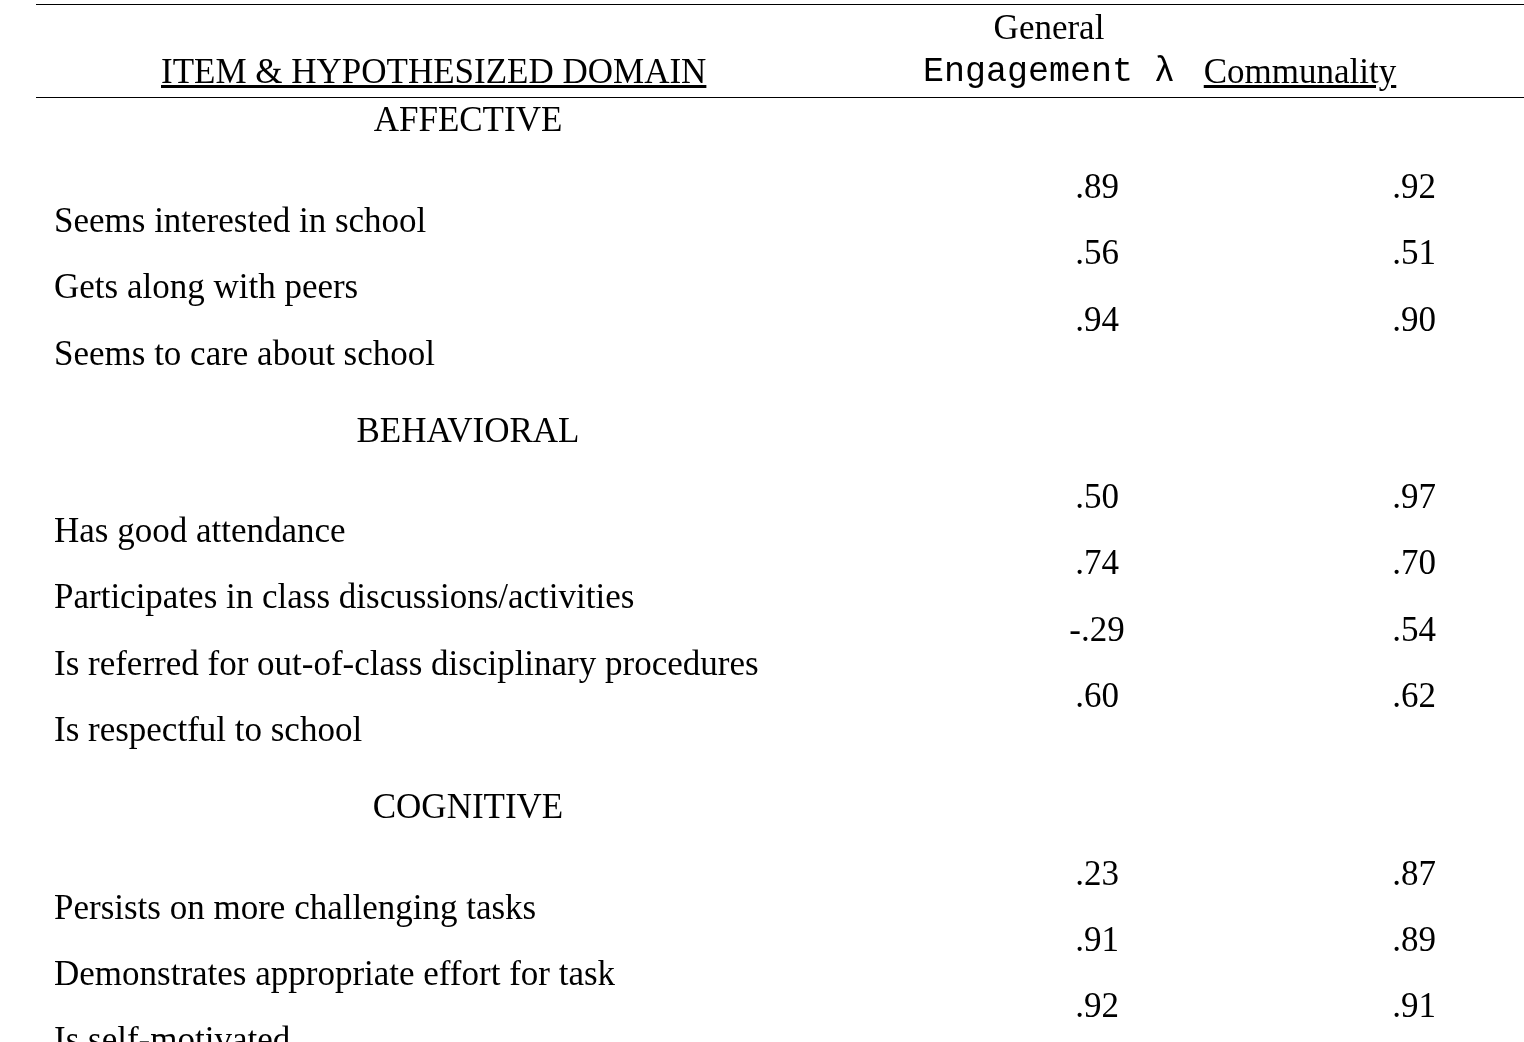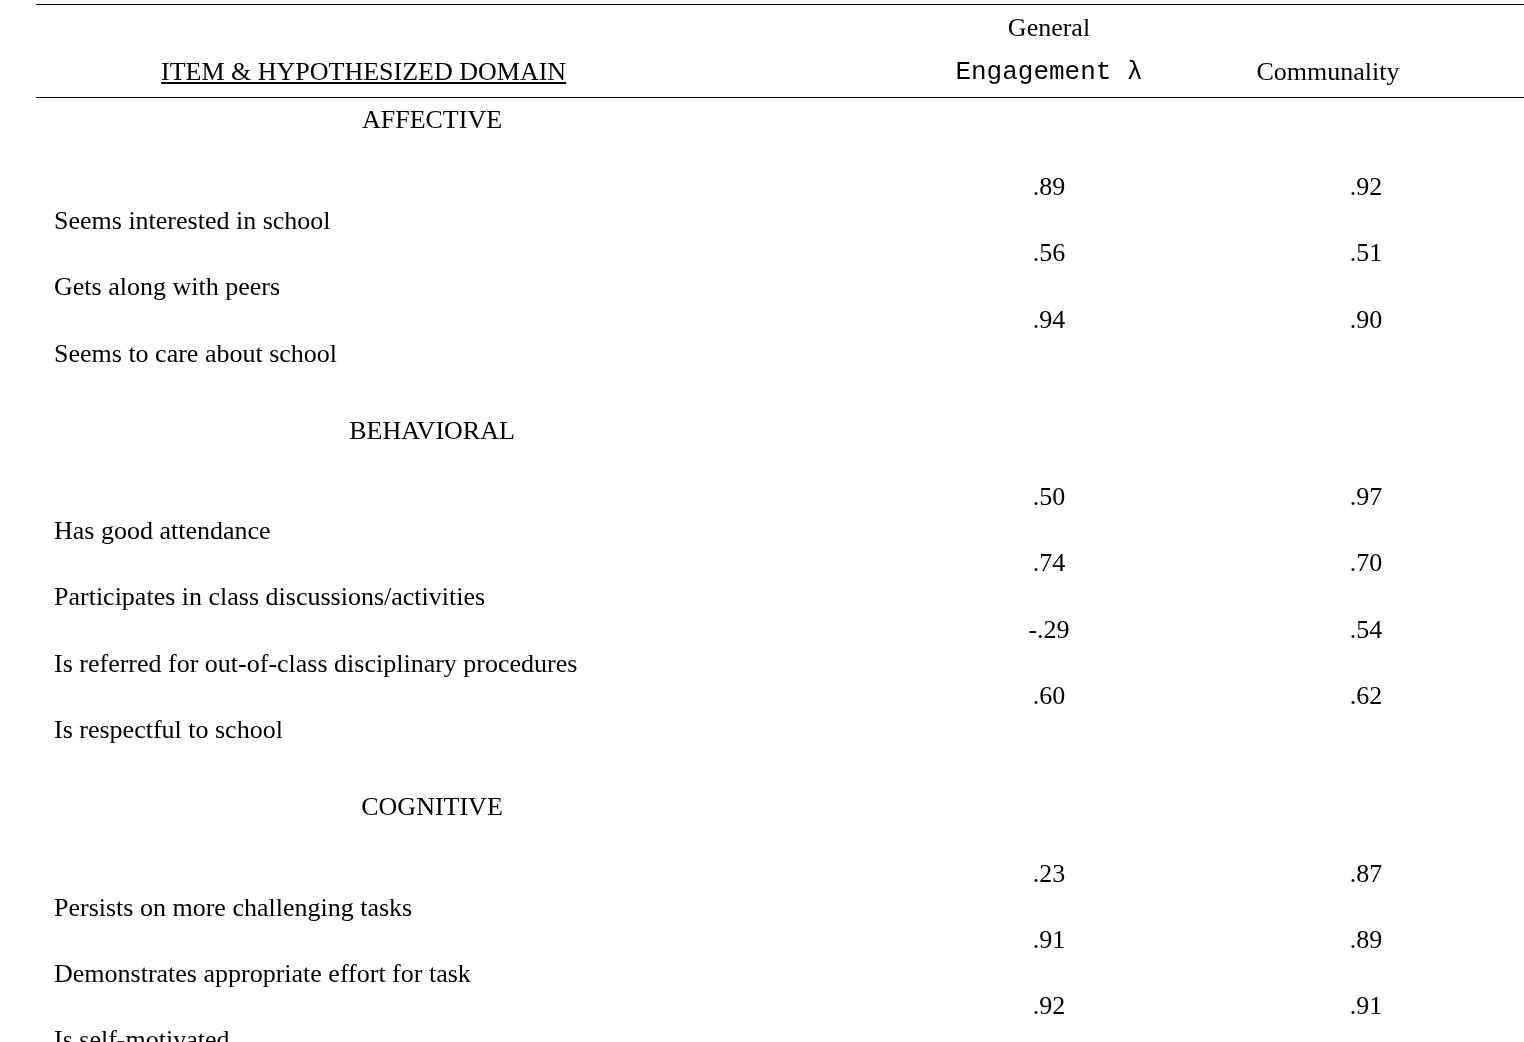--- a/index.html
+++ b/index.html
@@ -4,28 +4,28 @@
   <style>
     html, body { margin: 0; padding: 0; background: #ffffff; }
     body {
       width: 1524px; height: 1042px; position: relative; overflow: hidden;
       font-family: "Liberation Serif", "DejaVu Serif", serif;
       color: #000000;
     }
     .rule { position: absolute; left: 36px; right: 0; height: 0; border-top: 1.5px solid #000; }
     .rule.top { top: 4px; }
     .rule.head { top: 97px; }
-    .txt { position: absolute; font-size: 26px; line-height: 40px; white-space: nowrap; }
+    .txt { position: absolute; font-size: 35px; line-height: 40px; white-space: nowrap; }
     .hdr-item { left: 161px; top: 52px; text-decoration: underline; }
     .hdr-ge1 { left: 1049px; top: 8px; transform: translateX(-50%); }
     .hdr-ge2 { left: 1049px; top: 52px; transform: translateX(-50%); font-family: Liberation Mono, monospace; }
-    .hdr-comm { left: 1328px; top: 52px; transform: translateX(-50%); }
-    .domain { transform: translateX(-50%); left: 432px; }
+    .hdr-comm { left: 1300px; top: 52px; transform: translateX(-50%); text-decoration: underline; }
+    .domain { transform: translateX(-50%); left: 468px; }
     .item { left: 54px; margin-top: 34px; }
-    .val { transform: translateX(-50%); }
+    .val { transform: translateX(-50%); margin-left: 48px; }
     .col-ge { left: 1049px; }
     .col-comm { left: 1366px; }
   </style>
 </head>
 <body>
 
 <div>
   <div class="rule top"></div>
 
   <div class="txt hdr-item">ITEM &amp; HYPOTHESIZED DOMAIN</div>

